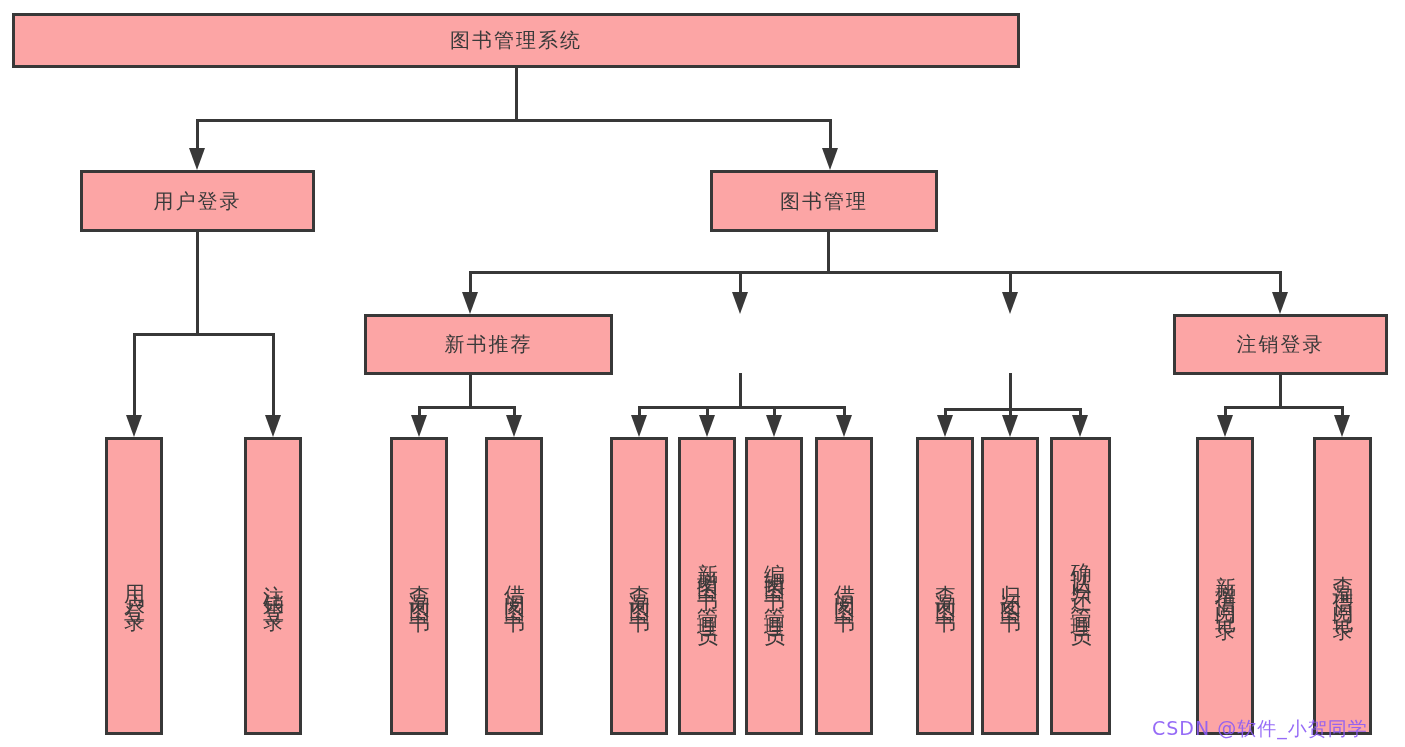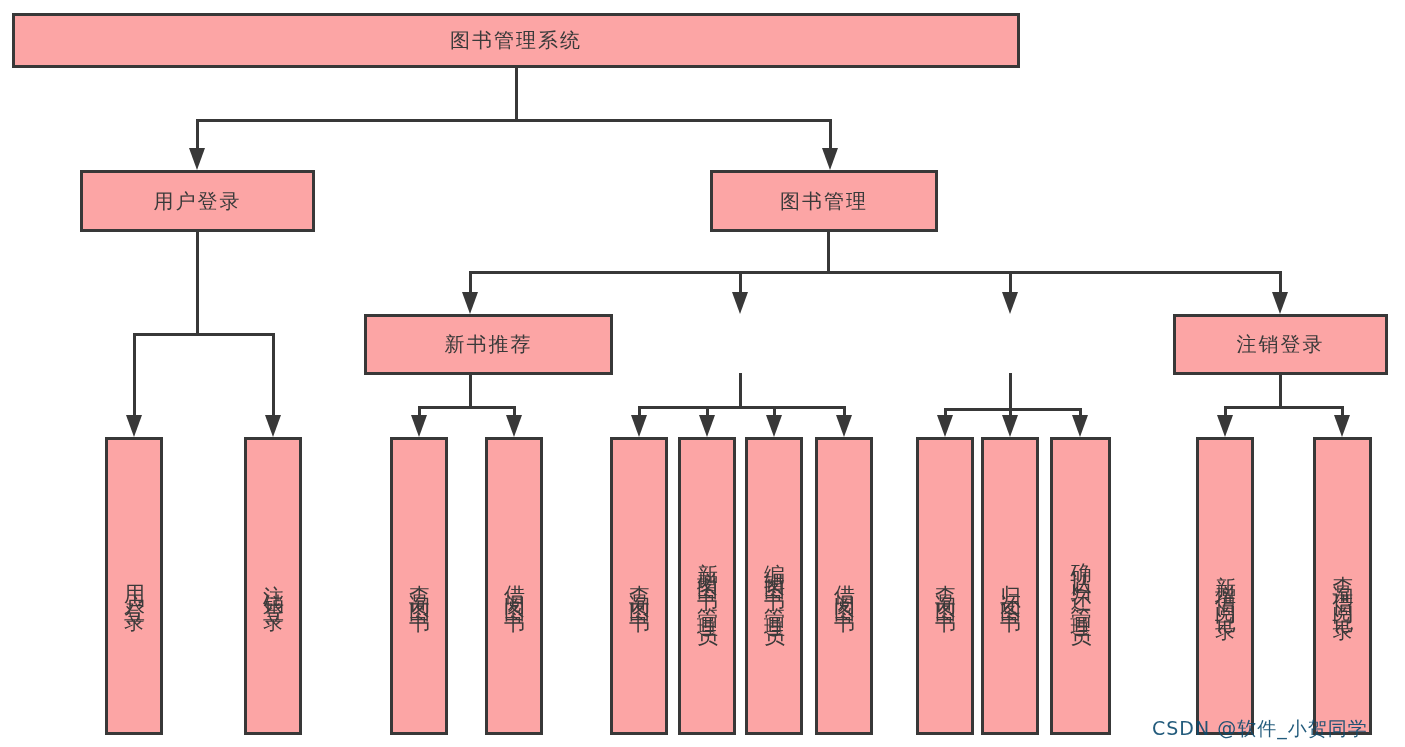--- a/index.html
+++ b/index.html
@@ -22,21 +22,21 @@
   .hline { position:absolute; height:3px; background:#383838; }
   .vline { position:absolute; width:3px;  background:#383838; }
   .arrow {
     position:absolute; width:0; height:0;
     border-left:8px solid transparent;
     border-right:8px solid transparent;
     border-top:22px solid #383838;
   }
   .watermark {
     position:absolute; left:1152px; top:716px;
-    font-size:19px; color:#0c4a6e; opacity:.9;
+    font-size:19px; color:#8b5cf6; opacity:.9;
     letter-spacing:1px; white-space:nowrap; z-index:10;
   }
 </style>
 </head>
 <body>
 
 <div class="canvas">
 
   <div class="box hbox" style="left:12px;top:13px;width:1008px;height:55px">
     <span>图书管理系统</span>

